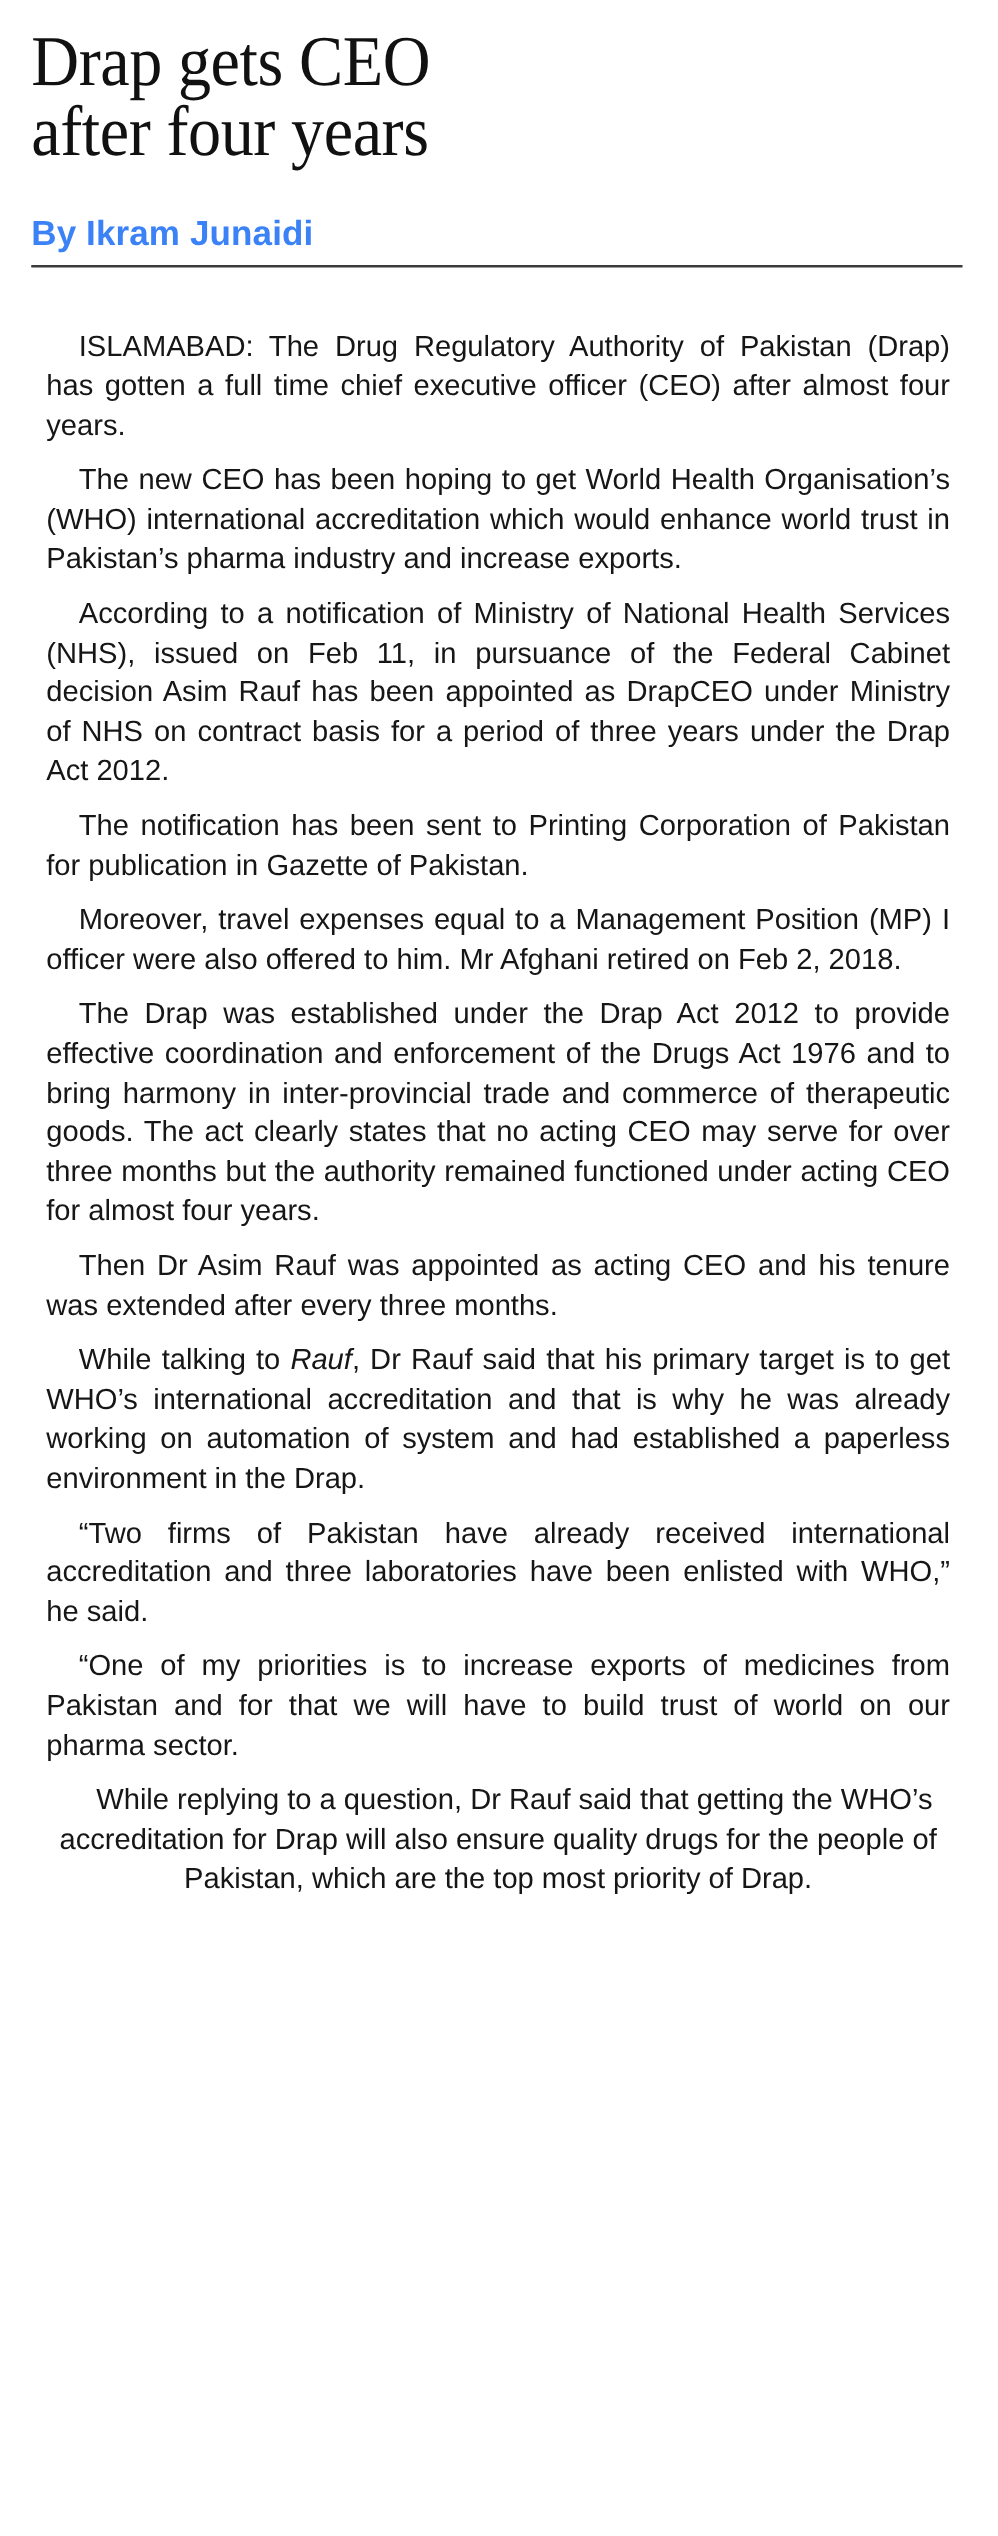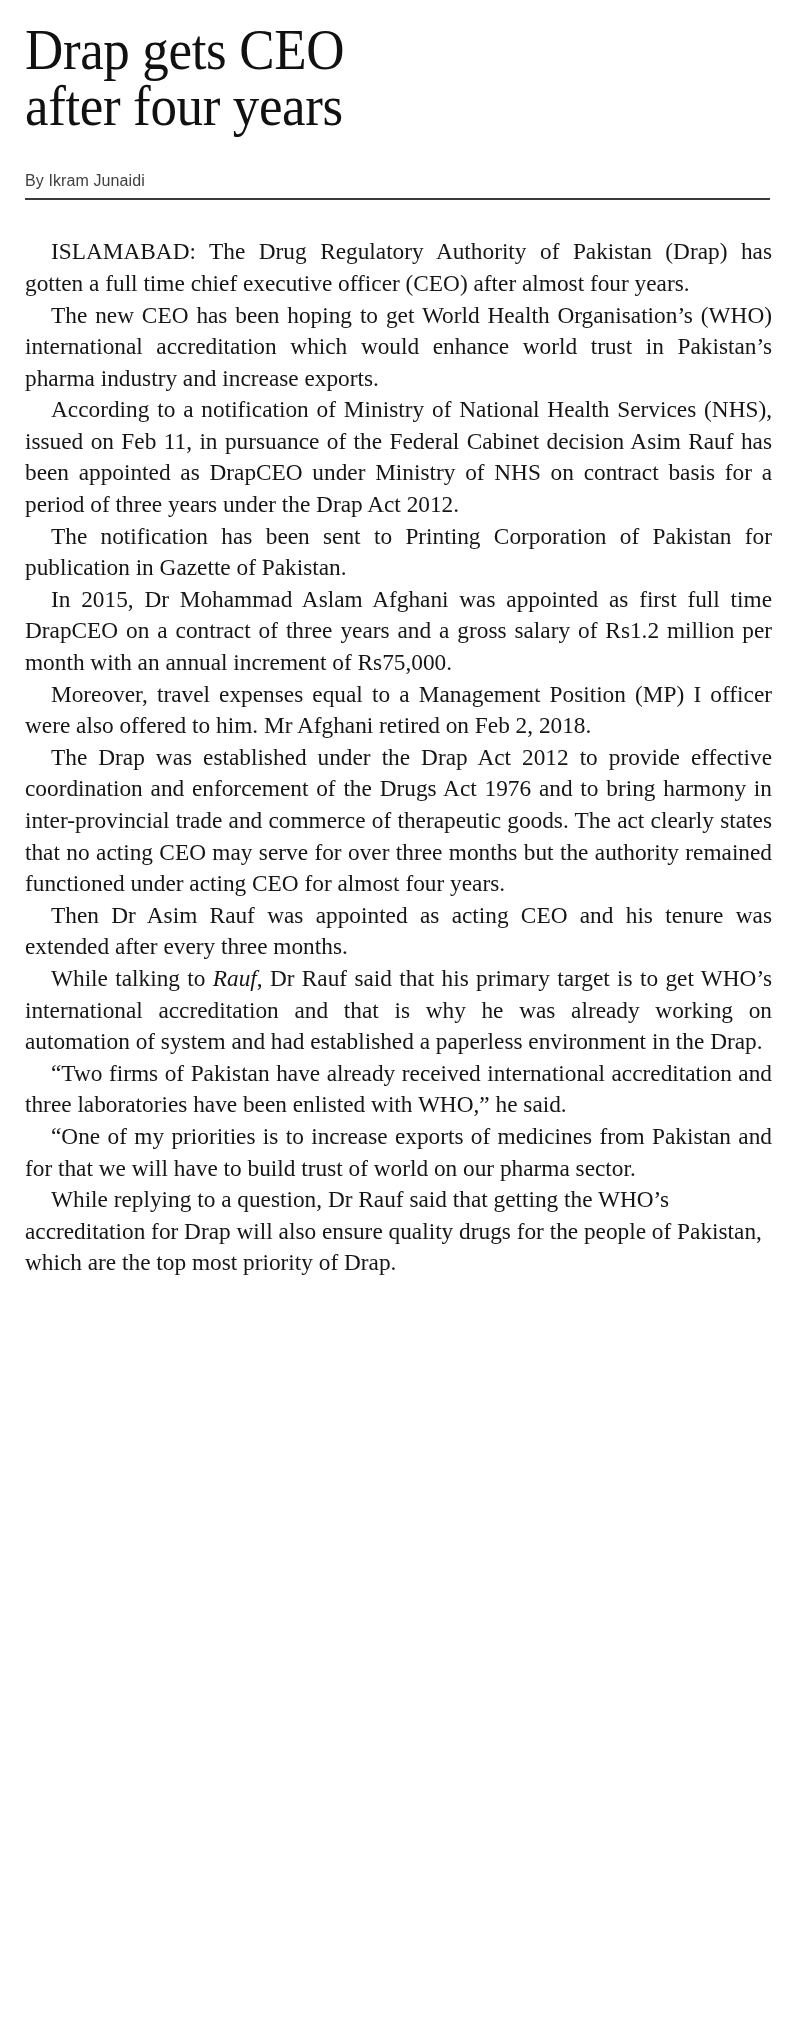--- a/index.html
+++ b/index.html
@@ -39,56 +39,56 @@
     transform: scaleX(0.93);
     transform-origin: left top;
     white-space: pre-line;
   }
 
   
   .byline {
     margin: 0;
     padding-top: 38px;
     font-family: "Liberation Sans", "DejaVu Sans", sans-serif;
-    font-size: 16px;
+    font-size: 28px;
     line-height: 1.1;
-    font-weight: 400;
-    color: #404040;
+    font-weight: 700;
+    color: #3b82f6;
     letter-spacing: 0.1px;
   }
 
   .rule {
     margin: 9px 0 0 0;
     height: 2px;
     width: 745px;
     background: #3a3a3a;
     border: 0;
   }
 
   
   .article-body {
     padding-top: 36px;
     width: 747px;
   }
 
   .article-body p {
-    margin: 0;
-    font-family: Liberation Serif, serif;
+    margin: 12px;
+    font-family: Liberation Sans, sans-serif;
     font-size: 23.3px;
     line-height: 31.6px;
     text-align: justify;
     text-justify: inter-word;
     text-indent: 26px;
     color: #161616;
     hyphens: manual;
     word-spacing: 0px;
   }
 
   .article-body p:last-child {
-    text-align: left;
+    text-align: center;
   }
 
   .article-body p i,
   .article-body p em {
     font-style: italic;
   }
 </style>
 </head>
 <body>
 
@@ -100,21 +100,20 @@
   <div class="byline">By Ikram Junaidi</div>
 
   <hr class="rule">
 
   <div class="article-body">
 
     <p>ISLAMABAD: The Drug Regulatory Authority of Pakistan (Drap) has gotten a full time chief executive officer (CEO) after almost four years.</p>
     <p>The new CEO has been hoping to get World Health Organisation’s (WHO) international accreditation which would enhance world trust in Pakistan’s pharma industry and increase exports.</p>
     <p>According to a notification of Ministry of National Health Services (NHS), issued on Feb 11, in pursuance of the Federal Cabinet decision Asim Rauf has been appointed as DrapCEO under Ministry of NHS on contract basis for a period of three years under the Drap Act 2012.</p>
     <p>The notification has been sent to Printing Corporation of Pakistan for publication in Gazette of Pakistan.</p>
-    <p>In 2015, Dr Mohammad Aslam Afghani was appointed as first full time DrapCEO on a contract of three years and a gross salary of Rs1.2 million per month with an annual increment of Rs75,000.</p>
     <p>Moreover, travel expenses equal to a Management Position (MP) I officer were also offered to him. Mr Afghani retired on Feb 2, 2018.</p>
     <p>The Drap was established under the Drap Act 2012 to provide effective coordination and enforcement of the Drugs Act 1976 and to bring harmony in inter-provincial trade and commerce of therapeutic goods. The act clearly states that no acting CEO may serve for over three months but the authority remained functioned under acting CEO for almost four years.</p>
     <p>Then Dr Asim Rauf was appointed as acting CEO and his tenure was extended after every three months.</p>
 
     <p>
       <span>While talking to </span><i>Rauf</i><span>, Dr Rauf said that his primary target is to get WHO’s international accreditation and that is why he was already working on automation of system and had established a paperless environment in the Drap.</span>
     </p>
 
     <p>“Two firms of Pakistan have already received international accreditation and three laboratories have been enlisted with WHO,” he said.</p>
     <p>“One of my priorities is to increase exports of medicines from Pakistan and for that we will have to build trust of world on our pharma sector.</p>

